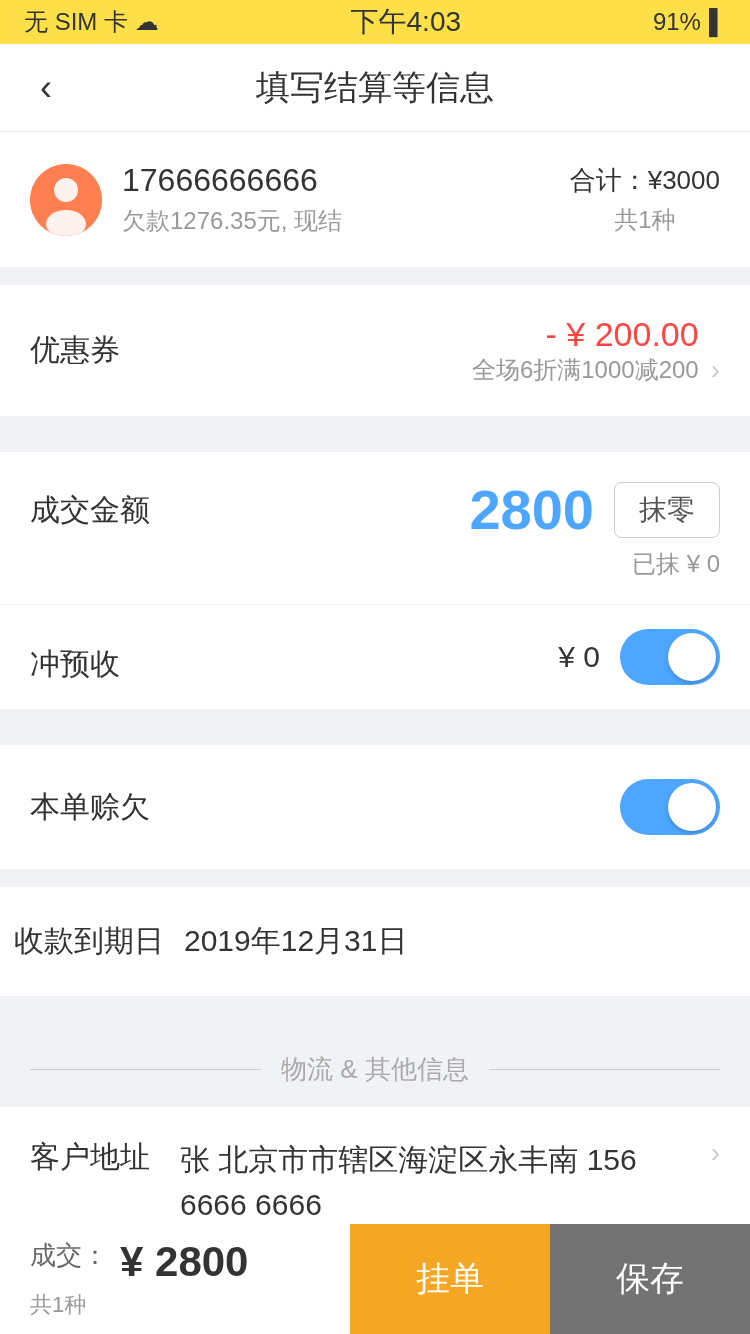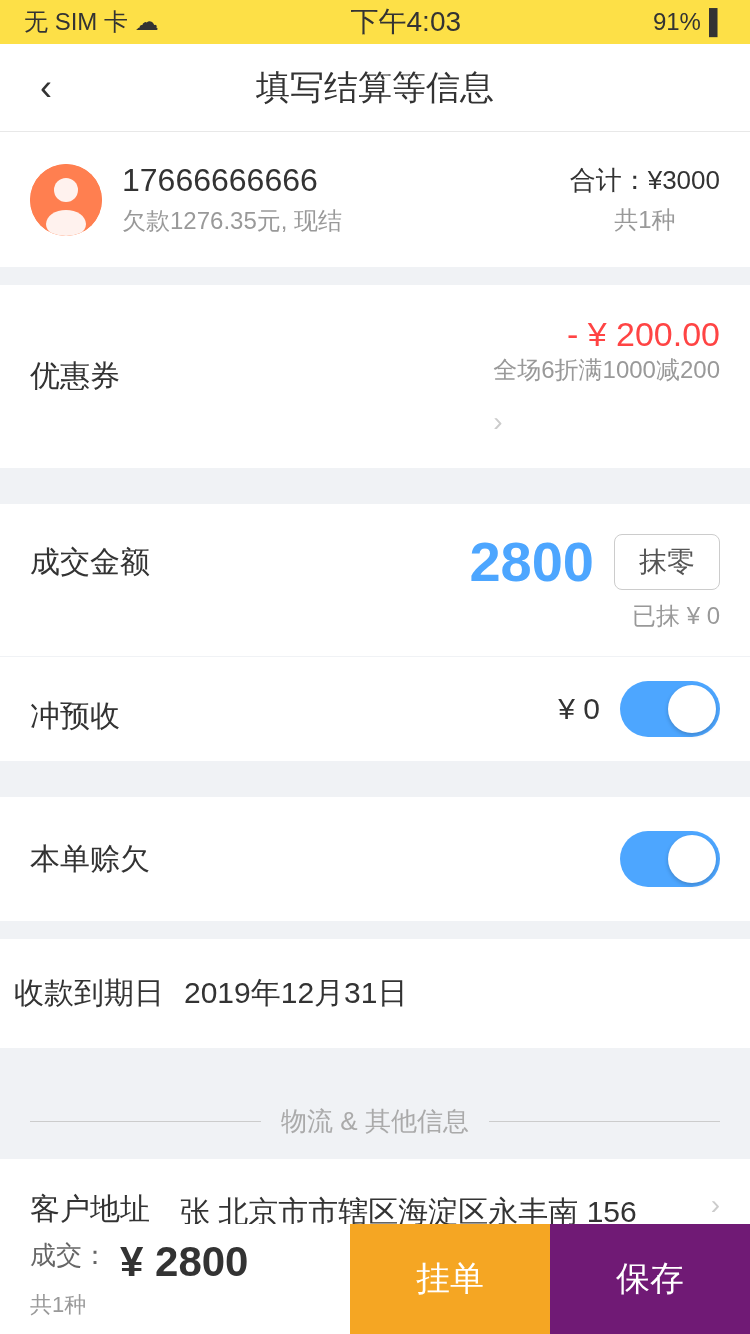--- a/index.html
+++ b/index.html
@@ -120,23 +120,22 @@
       justify-content: space-between;
       margin-bottom: 18px;
       cursor: pointer;
     }
     .coupon-label {
       font-size: 30px;
       color: #333;
     }
     .coupon-right {
       display: flex;
-      align-items: flex-start;
-      gap: 20px;
-      flex-direction: column;
+      align-items: flex-end;
+      gap: 12px;
     }
     .coupon-discount {
       font-size: 34px;
       color: #ff4444;
       font-weight: 500;
     }
     .coupon-desc {
       font-size: 24px;
       color: #999;
     }
@@ -362,21 +361,21 @@
       align-items: center;
       justify-content: center;
       font-size: 34px;
       color: #fff;
       font-weight: 500;
       cursor: pointer;
     }
     .btn-save {
       width: 200px;
       height: 110px;
-      background: #701a75;
+      background: #737373;
       display: flex;
       align-items: center;
       justify-content: center;
       font-size: 34px;
       color: #fff;
       font-weight: 500;
       cursor: pointer;
     }
   </style>
 </head>

